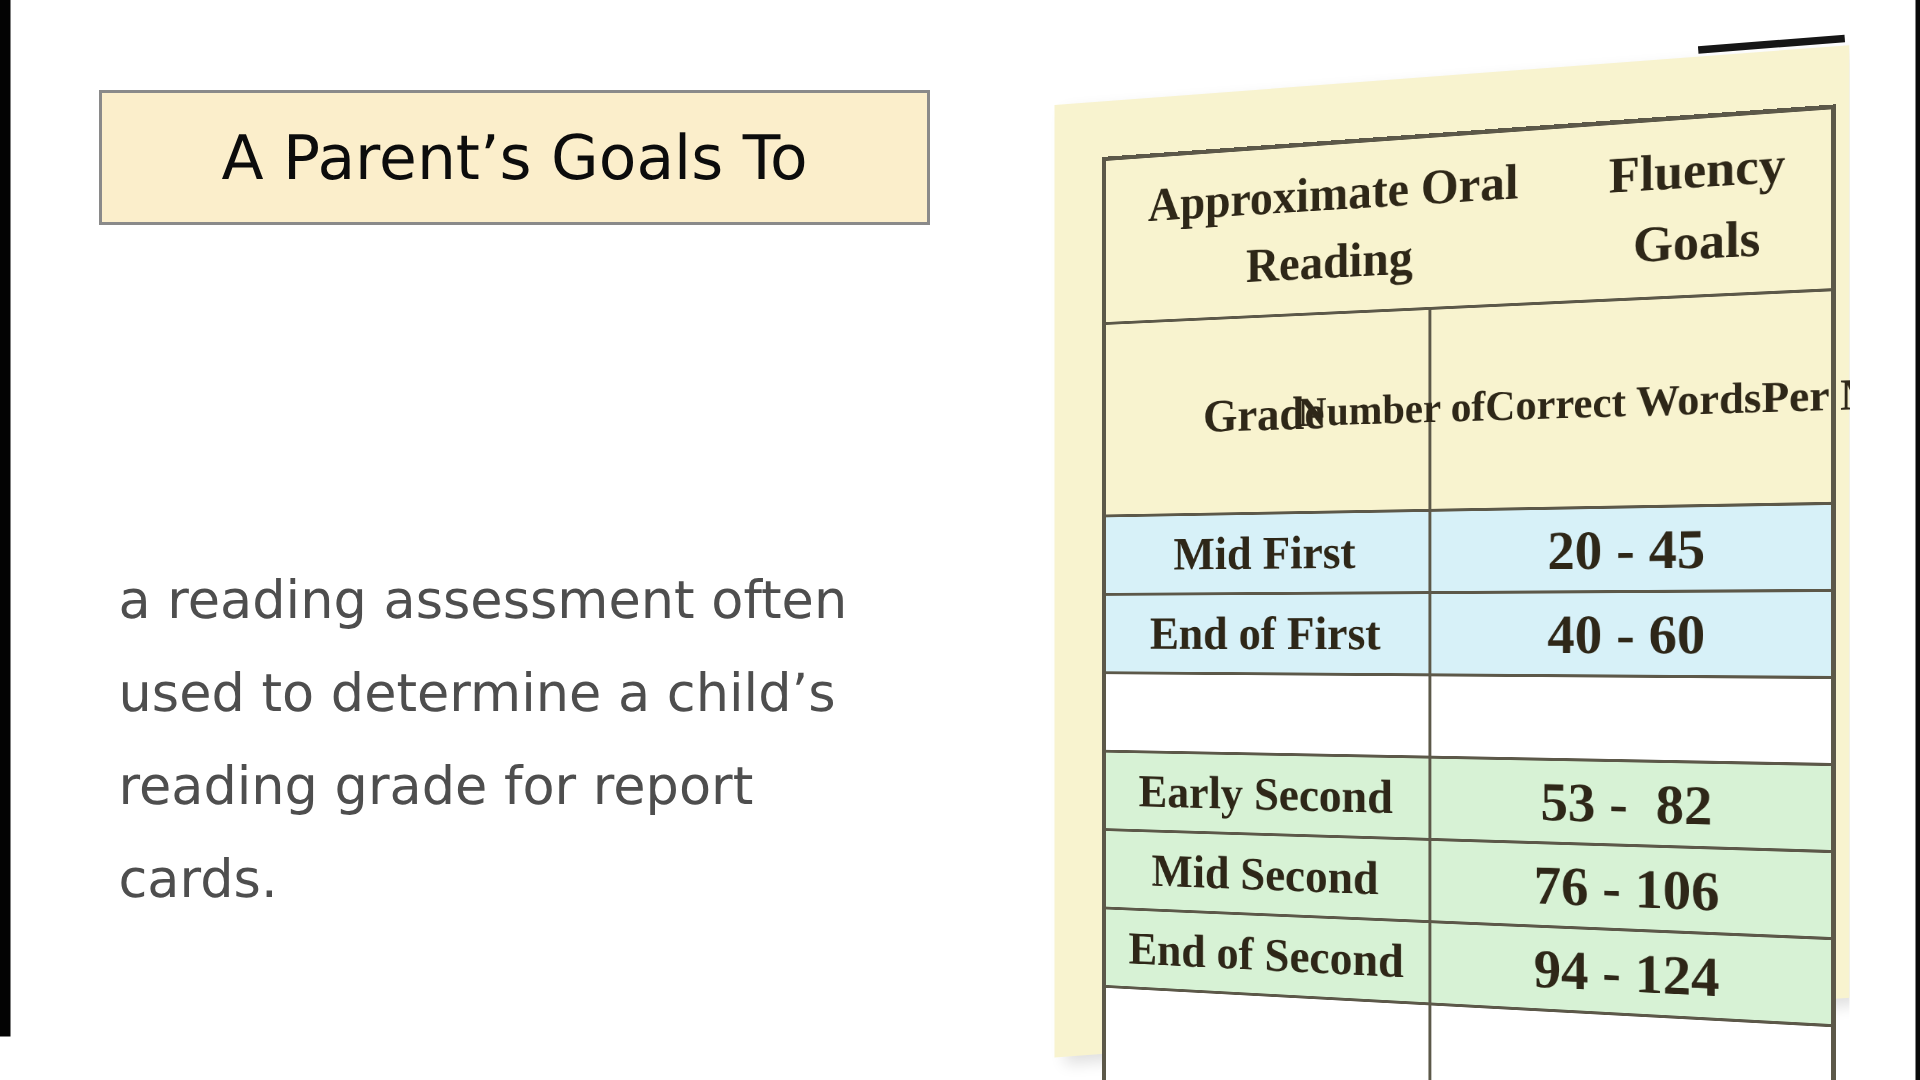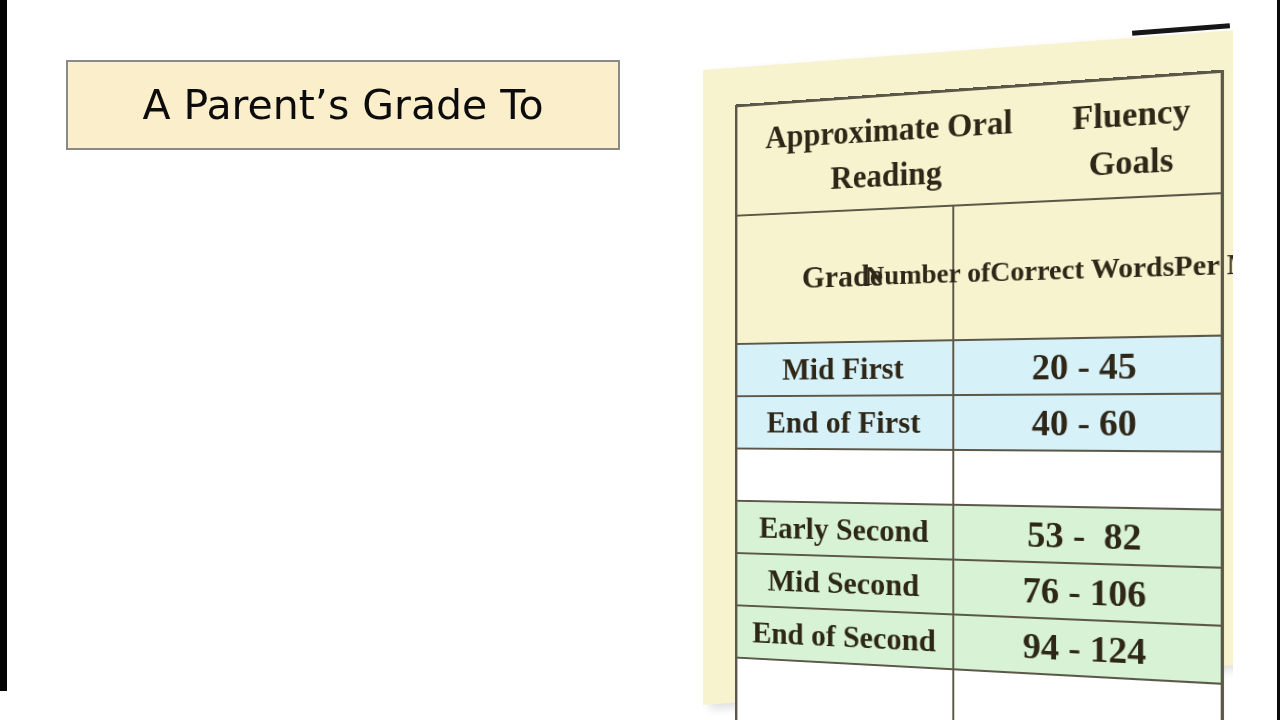--- a/index.html
+++ b/index.html
@@ -72,24 +72,30 @@
   .row-white{background:#ffffff;}
 </style>
 </head>
 <body>
 
 <div class="slide">
   <div class="edge-left"></div>
   <div class="edge-right"></div>
 
   <div class="title-box">
-    <span class="title-text">A Parent’s Grade To</span>
+    <span class="title-text">A Parent’s Goals To</span>
   </div>
 
 
+  <p class="body-text">
+    <span class="pline">a reading assessment often</span>
+    <span class="pline">used to determine a child’s</span>
+    <span class="pline">reading grade for report</span>
+    <span class="pline">cards.</span>
+  </p>
 
   <div class="photo">
     <div class="photo-bg"></div>
     <div class="photo-corner"></div>
 
     <div class="otable">
       <div class="trow title-row">
         <div class="tcell title-cell">
             <span>Approximate Oral Reading</span>
             <br>

